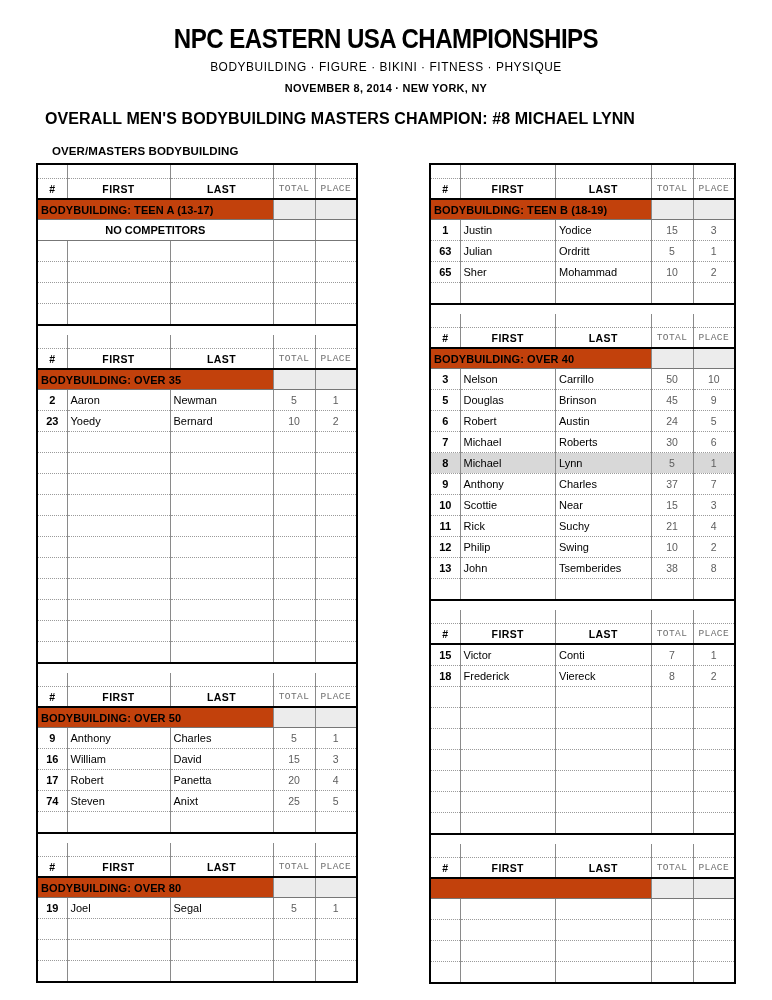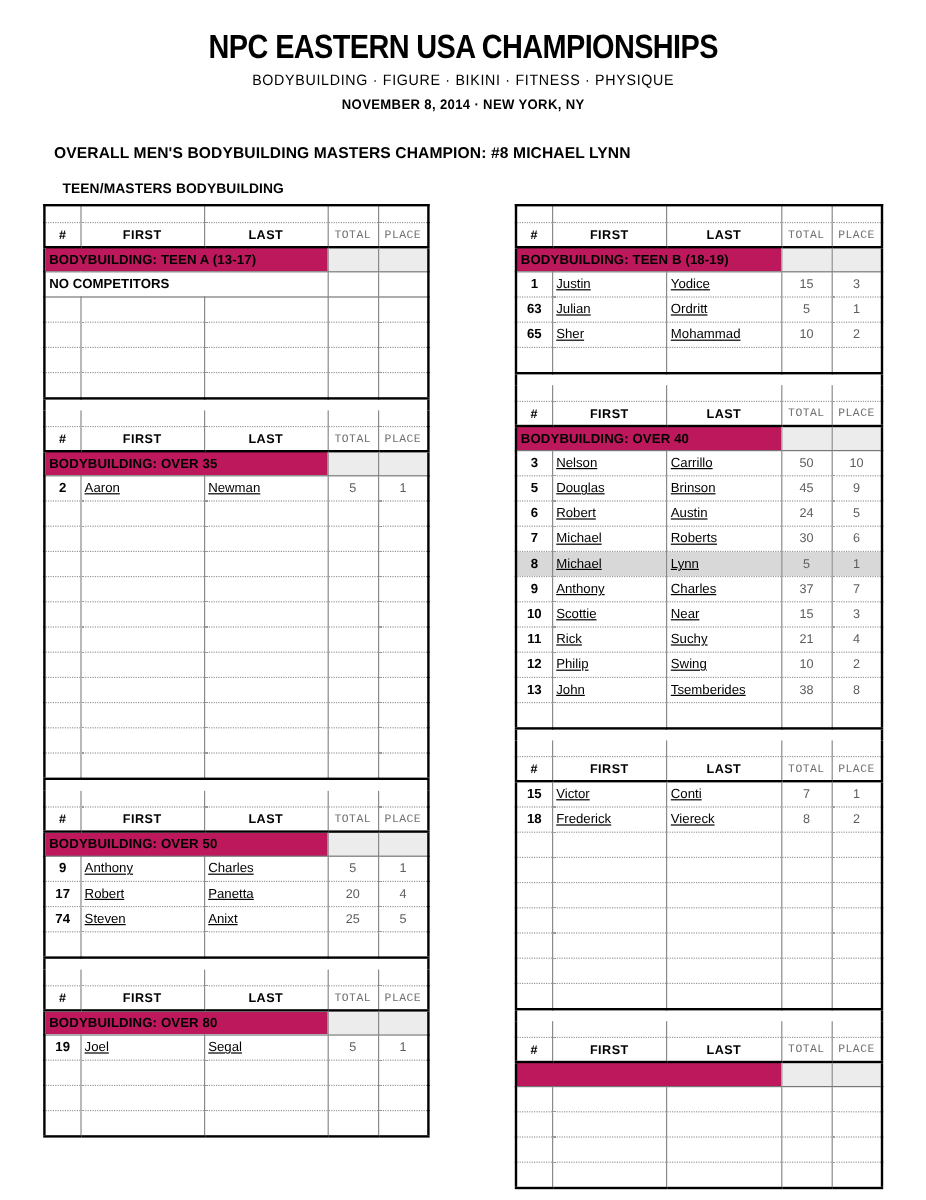--- a/index.html
+++ b/index.html
@@ -31,22 +31,22 @@
   }
   .dateline{
     font-size:11.5px;
     font-weight:bold;
     letter-spacing:0.3px;
     margin-top:8px;
     transform:scaleX(0.95);
   }
 
   .overall{
-    margin:26px 0 0 45px;
-    font-size:13px;
+    margin:16px 0 0 45px;
+    font-size:16px;
     font-weight:bold;
     letter-spacing:0.1px;
   }
   .division{
     margin:17px 0 6px 52px;
     font-size:11.5px;
     font-weight:bold;
     letter-spacing:0.1px;
   }
 
@@ -94,38 +94,38 @@
     font-size:10.5px;
     letter-spacing:0.4px;
     border-top:1px dotted #9a9a9a;
     border-bottom:2px solid #000;
     height:19px;
   }
   tr.hdr td.lt{color:#6f6f6f;font-weight:normal;font-size:9.5px;font-family:Liberation Mono, monospace;}
 
   
   tr.sect td{
-    background:#be185d;
+    background:#c2410c;
     font-weight:bold;
     font-size:11px;
     letter-spacing:0.1px;
     border-top:none;
     border-bottom:1px solid #777;
     height:19px;
     text-align:left;
   }
   tr.sect td.pad{background:#ececec;}
 
   
   tr.comp td.num{text-align:center;font-weight:bold;font-size:11px;}
-  tr.comp td.nm {text-align:left;font-size:11px;text-decoration:underline;}
+  tr.comp td.nm {text-align:left;font-size:11px;}
   tr.comp td.val{text-align:center;font-size:10.5px;color:#5d5d5d;}
   tr.comp.champ td{background:#d8d8d8;}
 
-  tr.note td{font-weight:bold;font-size:11px;text-align:left;border-bottom:1px solid #777;}
+  tr.note td{font-weight:bold;font-size:11px;text-align:center;border-bottom:1px solid #777;}
 
   
   tr.sep td{
     height:9px;
     border-top:2px solid #000;
     border-bottom:none;
     padding:0;
   }
   tr.spacer td{
     height:13px;
@@ -140,21 +140,21 @@
 
 <div class="page">
 
   <div class="masthead">
     <div class="title">NPC EASTERN USA CHAMPIONSHIPS</div>
     <div class="subtitle">BODYBUILDING · FIGURE · BIKINI · FITNESS · PHYSIQUE</div>
     <div class="dateline">NOVEMBER 8, 2014 · NEW YORK, NY</div>
   </div>
 
   <div class="overall">OVERALL MEN'S BODYBUILDING MASTERS CHAMPION: #8 MICHAEL LYNN</div>
-  <div class="division">TEEN/MASTERS BODYBUILDING</div>
+  <div class="division">OVER/MASTERS BODYBUILDING</div>
 
   <div class="sheet">
     <div class="col left">
       <table class="grid" id="left-table">
         <colgroup>
             <col class="c-num">
             <col class="c-first">
             <col class="c-last">
             <col class="c-total">
             <col class="c-place">
@@ -234,20 +234,27 @@
               <td class="pad"></td>
               <td class="pad"></td>
             </tr>
             <tr class="comp">
               <td class="num">2</td>
               <td class="nm">Aaron</td>
               <td class="nm">Newman</td>
               <td class="val">5</td>
               <td class="val">1</td>
             </tr>
+            <tr class="comp">
+              <td class="num">23</td>
+              <td class="nm">Yoedy</td>
+              <td class="nm">Bernard</td>
+              <td class="val">10</td>
+              <td class="val">2</td>
+            </tr>
             <tr>
               <td></td>
               <td></td>
               <td></td>
               <td></td>
               <td></td>
             </tr>
             <tr>
               <td></td>
               <td></td>
@@ -339,20 +346,27 @@
               <td colspan="3">BODYBUILDING: OVER 50</td>
               <td class="pad"></td>
               <td class="pad"></td>
             </tr>
             <tr class="comp">
               <td class="num">9</td>
               <td class="nm">Anthony</td>
               <td class="nm">Charles</td>
               <td class="val">5</td>
               <td class="val">1</td>
+            </tr>
+            <tr class="comp">
+              <td class="num">16</td>
+              <td class="nm">William</td>
+              <td class="nm">David</td>
+              <td class="val">15</td>
+              <td class="val">3</td>
             </tr>
             <tr class="comp">
               <td class="num">17</td>
               <td class="nm">Robert</td>
               <td class="nm">Panetta</td>
               <td class="val">20</td>
               <td class="val">4</td>
             </tr>
             <tr class="comp">
               <td class="num">74</td>

